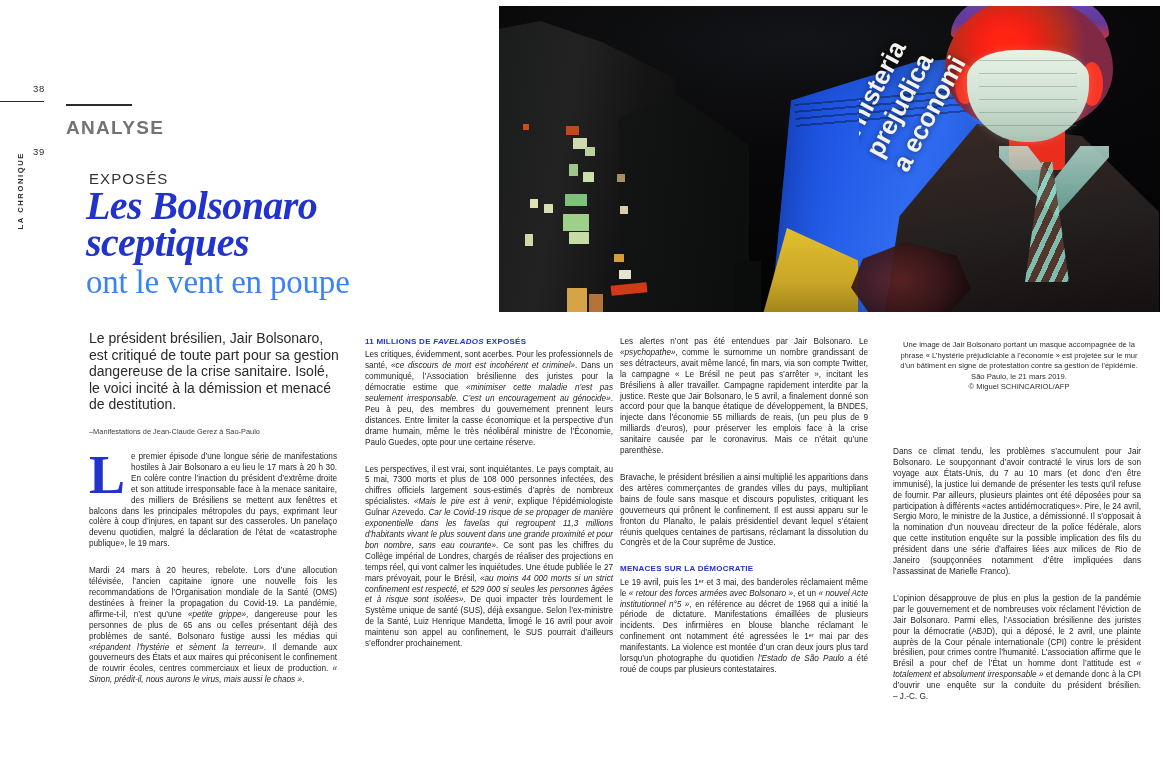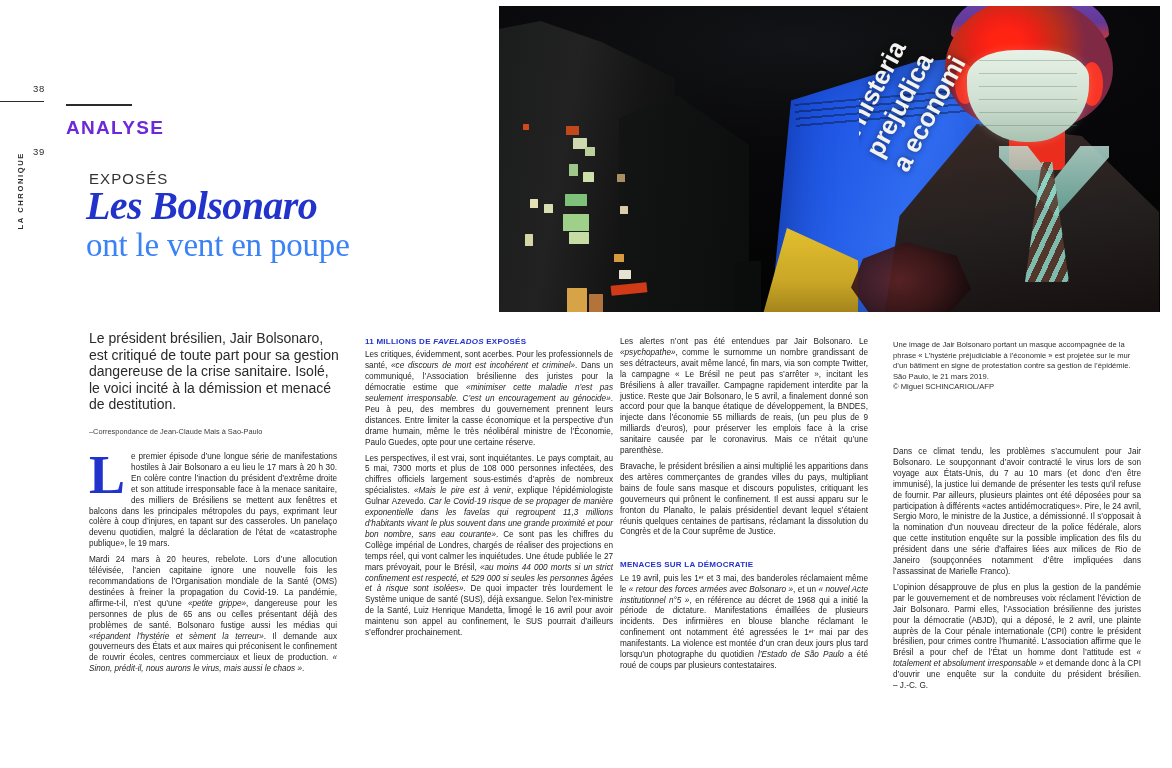--- a/index.html
+++ b/index.html
@@ -24,21 +24,21 @@
   .rail-vert{
     position:absolute;left:16px;top:152px;
     font-size:7.6px;letter-spacing:1.6px;font-weight:700;color:#2b2b2b;
     writing-mode:vertical-rl;transform:rotate(180deg);
     white-space:nowrap;
   }
 
   
   .kicker-rule{position:absolute;left:66px;top:104px;width:66px;height:2px;background:#2b2b2b;}
   .kicker{position:absolute;left:66px;top:117px;font-size:19px;font-weight:700;
-          letter-spacing:1.3px;color:#6d28d9;}
+          letter-spacing:1.3px;color:#737373;}
 
   .subkicker{position:absolute;left:89px;top:170px;font-size:15px;letter-spacing:1.1px;color:#333;}
 
   .headline{position:absolute;left:86px;top:186px;width:330px;line-height:.98;}
   .hl-blue{
     display:block;font-family:"Liberation Serif", serif;font-style:italic;font-weight:700;
     font-size:40px;color:#2233cc;letter-spacing:-.6px;
   }
   .hl-blue.l2{margin-top:-2px;}
   .hl-black{
@@ -147,33 +147,33 @@
     transform:rotate(-62deg);transform-origin:left top;
     color:#f2f2ef;font-weight:700;font-size:26px;line-height:30px;
     letter-spacing:-.3px;text-shadow:0 0 6px rgba(0,0,0,.55);
     white-space:nowrap;
   }
   .proj-text span{display:block;}
 
   
   .caption{
     position:absolute;left:893px;top:340px;width:252px;
-    font-size:7.6px;line-height:10.6px;color:#2e2e2e;text-align:left;
+    font-size:7.6px;line-height:10.6px;color:#2e2e2e;text-align:center;
   }
   .caption .credit{display:block;margin-top:0px;}
 
   
   .col{position:absolute;top:337px;width:248px;font-size:8.2px;line-height:10.9px;
        text-align:justify;color:#1e1e1e;}
   .c1{left:89px;top:452px;}
   .c2{left:365px;}
   .c3{left:620px;}
   .c4{left:893px;top:447px;}
   .col p{margin:0 0 0 0;text-indent:0;}
-  .col p + p{margin-top:5px;}
+  .col p + p{margin-top:16px;}
   .subhead{
     font-size:8px;font-weight:700;letter-spacing:.25px;color:#2233cc;
     margin-bottom:2.5px;text-align:left;
   }
   .subhead .ital{font-style:italic;}
   .ital{font-style:italic;}
   .dropcap{
     float:left;font-family:"Liberation Serif", serif;font-weight:700;
     font-size:54px;line-height:42px;color:#2233cc;
     margin:2px 6px 0 0;
@@ -191,25 +191,26 @@
     <div class="folio folio-b">39</div>
     <div class="rail-vert">LA CHRONIQUE</div>
   </div>
 
   <div class="kicker-rule"></div>
   <div class="kicker">ANALYSE</div>
   <div class="subkicker">EXPOSÉS</div>
 
   <div class="headline">
     <span class="hl-blue">Les Bolsonaro</span>
+    <span class="hl-blue l2">sceptiques</span>
     <span class="hl-black">ont le vent en poupe</span>
   </div>
 
   <div class="standfirst">Le président brésilien, Jair Bolsonaro, est critiqué de toute part pour sa gestion dangereuse de la crise sanitaire. Isolé, le voici incité à la démission et menacé de destitution.</div>
-  <div class="byline">–Correspondance de Jean-Claude Mais à Sao-Paulo</div>
+  <div class="byline">–Manifestations de Jean-Claude Gerez à Sao-Paulo</div>
 
   <div class="photo">
     <div class="ph-sky"></div>
     <div class="ph-tower"></div>
     <div class="ph-tower2"></div>
 
     <div class="win" style="left:24px;top:118px;width:6px;height:6px;background:#d14a1c;"></div>
     <div class="win" style="left:67px;top:120px;width:13px;height:9px;background:#c2481b;"></div>
     <div class="win" style="left:74px;top:132px;width:14px;height:11px;background:#cfd9b0;"></div>
     <div class="win" style="left:86px;top:141px;width:10px;height:9px;background:#b9cf9c;"></div>
@@ -277,21 +278,21 @@
     <p>
       <span>Les perspectives, il est vrai, sont inquiétantes. Le pays comptait, au 5 mai, 7300 morts et plus de 108 000 personnes infectées, des chiffres officiels largement sous-estimés d’après de nombreux spécialistes. </span><span class="ital">«Mais le pire est à venir</span><span>, explique l’épidémiologiste Gulnar Azevedo. </span><span class="ital">Car le Covid-19 risque de se propager de manière exponentielle dans les favelas qui regroupent 11,3 millions d’habitants vivant le plus souvent dans une grande proximité et pour bon nombre, sans eau courante»</span><span>. Ce sont pas les chiffres du Collège impérial de Londres, chargés de réaliser des projections en temps réel, qui vont calmer les inquiétudes. Une étude publiée le 27 mars prévoyait, pour le Brésil, </span><span class="ital">«au moins 44 000 morts si un strict confinement est respecté, et 529 000 si seules les personnes âgées et à risque sont isolées»</span><span>. De quoi impacter très lourdement le Système unique de santé (SUS), déjà exsangue. Selon l’ex-ministre de la Santé, Luiz Henrique Mandetta, limogé le 16 avril pour avoir maintenu son appel au confinement, le SUS pourrait d’ailleurs s’effondrer prochainement.</span>
     </p>
   </div>
 
   <div class="col c3">
     <p>
       <span>Les alertes n’ont pas été entendues par Jair Bolsonaro. Le </span><span class="ital">«psychopathe»</span><span>, comme le surnomme un nombre grandissant de ses détracteurs, avait même lancé, fin mars, via son compte Twitter, la campagne « Le Brésil ne peut pas s’arrêter », incitant les Brésiliens à aller travailler. Campagne rapidement interdite par la justice. Reste que Jair Bolsonaro, le 5 avril, a finalement donné son accord pour que la banque étatique de développement, la BNDES, injecte dans l’économie 55 milliards de reais, (un peu plus de 9 milliards d’euros), pour préserver les emplois face à la crise sanitaire causée par le coronavirus. Mais ce n’était qu’une parenthèse.</span>
     </p>
     <p><span>Bravache, le président brésilien a ainsi multiplié les apparitions dans des artères commerçantes de grandes villes du pays, multipliant bains de foule sans masque et discours populistes, critiquant les gouverneurs qui prônent le confinement. Il est aussi apparu sur le fronton du Planalto, le palais présidentiel devant lequel s’étaient réunis quelques centaines de partisans, réclamant la dissolution du Congrès et de la Cour suprême de Justice.</span></p>
-    <div class="subhead" style="margin-top:22px;">MENACES SUR LA DÉMOCRATIE</div>
+    <div class="subhead" style="margin-top:15px;">MENACES SUR LA DÉMOCRATIE</div>
     <p>
       <span>Le 19 avril, puis les 1ᵉʳ et 3 mai, des banderoles réclamaient même le </span><span class="ital">« retour des forces armées avec Bolsonaro »</span><span>, et un </span><span class="ital">« nouvel Acte institutionnel n°5 »</span><span>, en référence au décret de 1968 qui a initié la période de dictature. Manifestations émaillées de plusieurs incidents. Des infirmières en blouse blanche réclamant le confinement ont notamment été agressées le 1ᵉʳ mai par des manifestants. La violence est montée d’un cran deux jours plus tard lorsqu’un photographe du quotidien </span><span class="ital">l’Estado de São Paulo</span><span> a été roué de coups par plusieurs contestataires.</span>
     </p>
   </div>
 
   <div class="col c4">
     <p><span>Dans ce climat tendu, les problèmes s’accumulent pour Jair Bolsonaro. Le soupçonnant d’avoir contracté le virus lors de son voyage aux États-Unis, du 7 au 10 mars (et donc d’en être immunisé), la justice lui demande de présenter les tests qu’il refuse de fournir. Par ailleurs, plusieurs plaintes ont été déposées pour sa participation à différents «actes antidémocratiques». Pire, le 24 avril, Sergio Moro, le ministre de la Justice, a démissionné. Il s’opposait à la nomination d’un nouveau directeur de la police fédérale, alors que cette institution enquête sur la possible implication des fils du président dans une série d’affaires liées aux milices de Rio de Janeiro (soupçonnées notamment d’être impliquées dans l’assassinat de Marielle Franco).</span></p>
     <p>
       <span>L’opinion désapprouve de plus en plus la gestion de la pandémie par le gouvernement et de nombreuses voix réclament l’éviction de Jair Bolsonaro. Parmi elles, l’Association brésilienne des juristes pour la démocratie (ABJD), qui a déposé, le 2 avril, une plainte auprès de la Cour pénale internationale (CPI) contre le président brésilien, pour crimes contre l’humanité. L’association affirme que le Brésil a pour chef de l’État un homme dont l’attitude est </span><span class="ital">« totalement et absolument irresponsable »</span><span> et demande donc à la CPI d’ouvrir une enquête sur la conduite du président brésilien. </span><span class="end">– J.-C. G.</span>
     </p>

